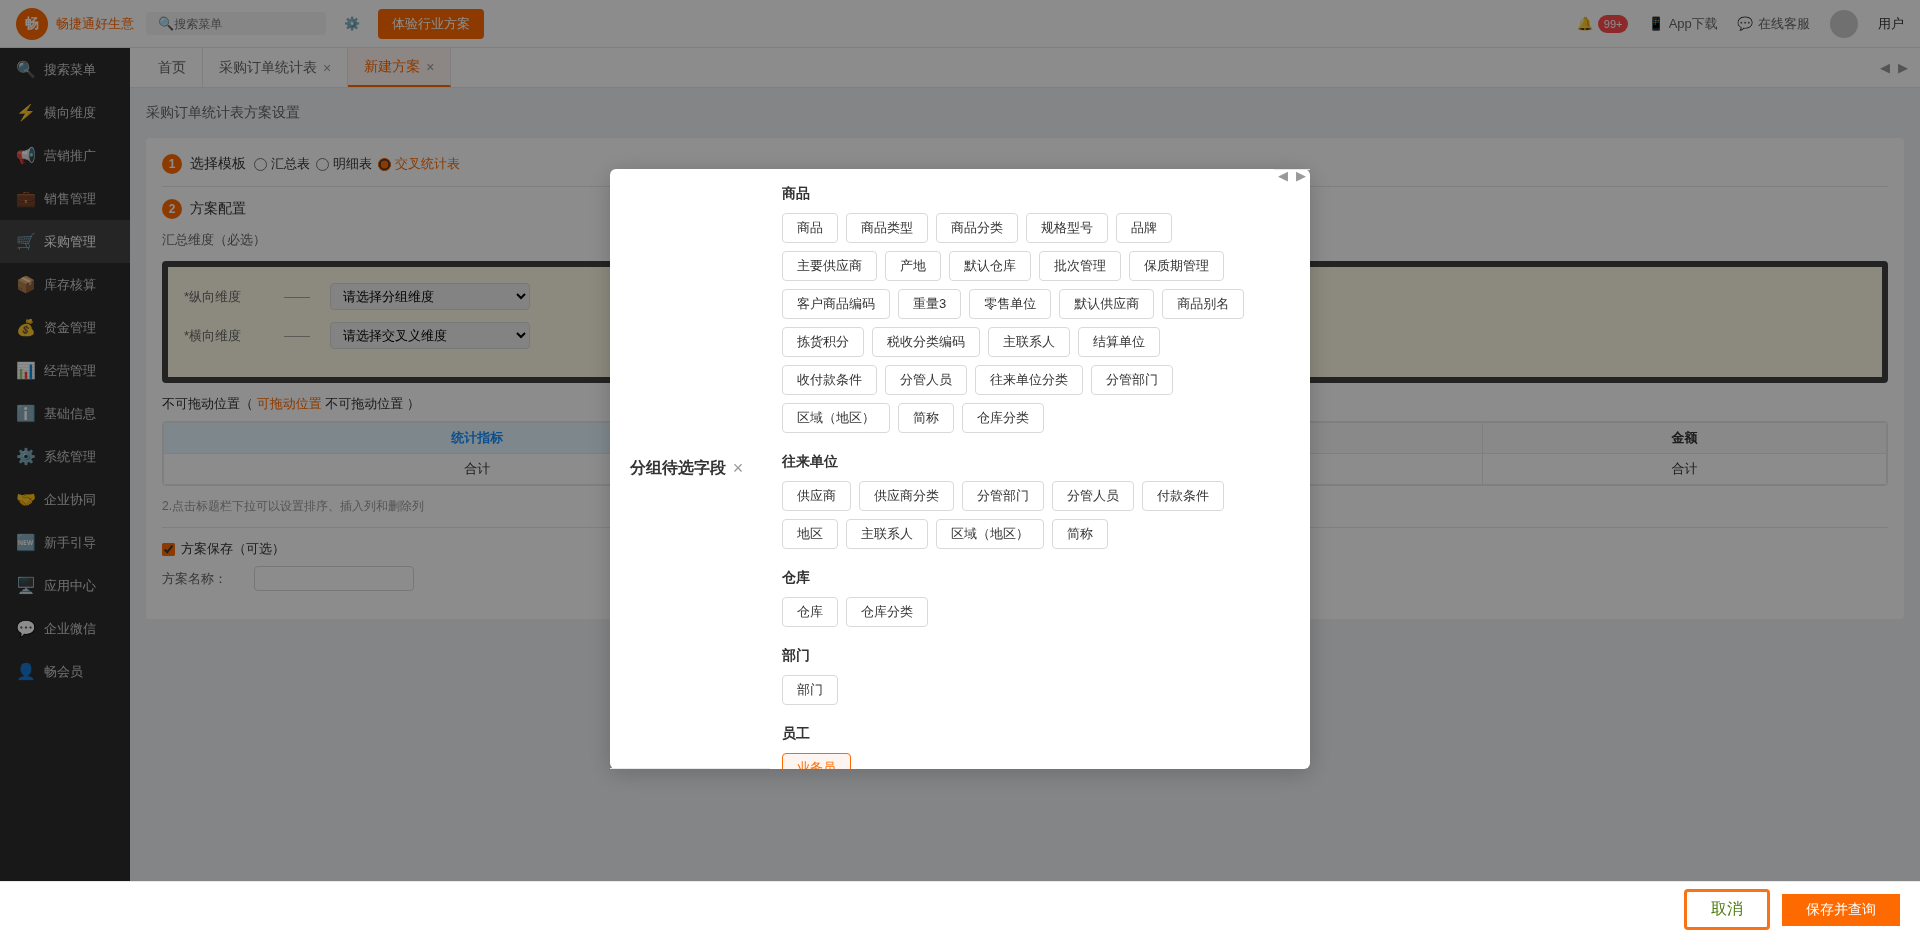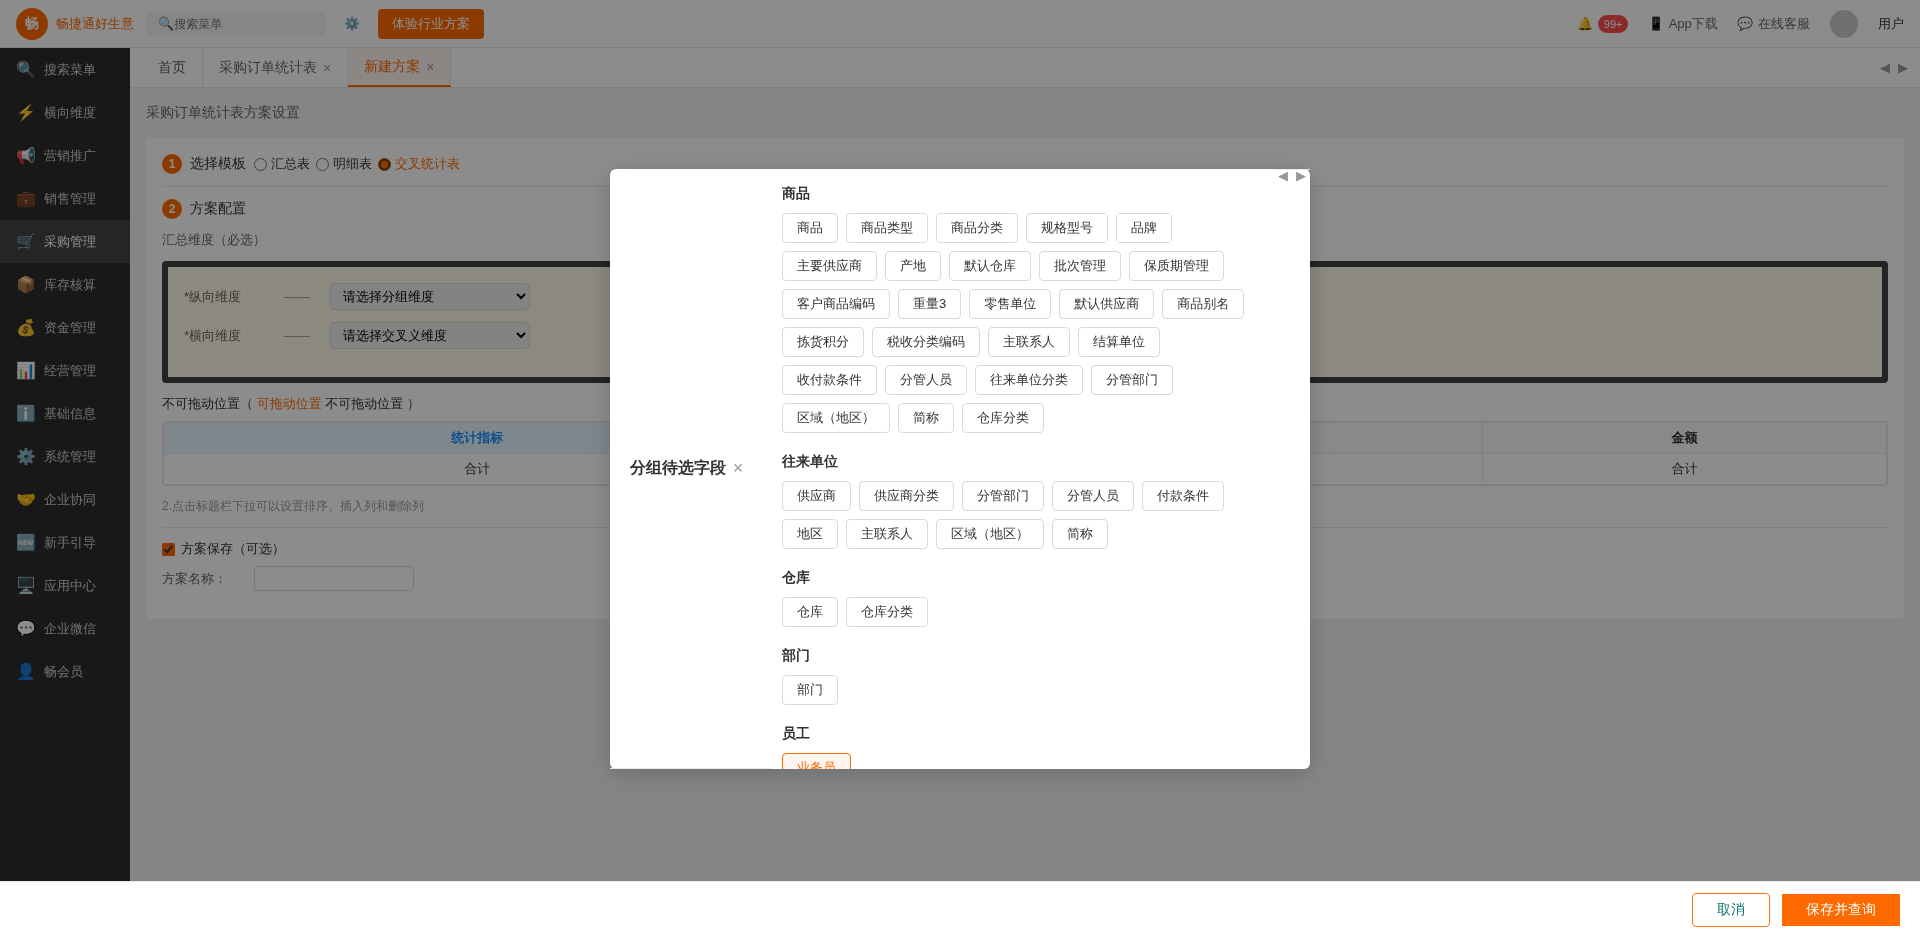--- a/index.html
+++ b/index.html
@@ -204,23 +204,23 @@
       position: fixed; bottom: 0; left: 0; right: 0;
       height: 56px;
       background: #fff;
       border-top: 1px solid #e8e8e8;
       display: flex; align-items: center; justify-content: flex-end;
       padding: 0 20px;
       gap: 12px;
       z-index: 202;
     }
     .btn-cancel {
-      padding: 7px 24px; border: 1px solid #f97316;
+      padding: 7px 24px; border: 3px solid #f97316;
       border-radius: 4px; background: #fff; cursor: pointer;
-      font-size: 14px; color: #0f766e;
+      font-size: 16px; color: #4d7c0f;
     }
     .btn-confirm {
       padding: 7px 24px; border: none;
       border-radius: 0; background: #ff6a00; cursor: pointer;
       font-size: 14px; color: #fff;
     }
 
     
     .bg-form {
       background: #fff;

